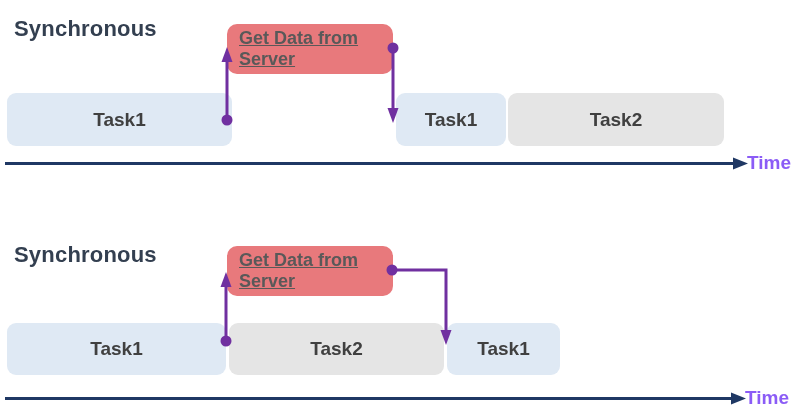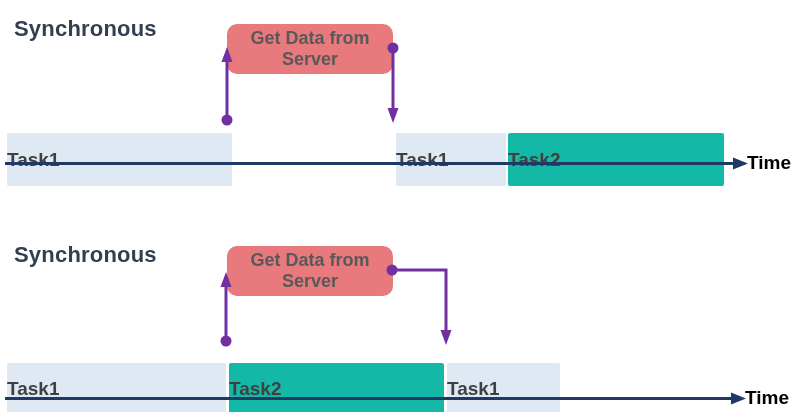--- a/index.html
+++ b/index.html
@@ -26,56 +26,57 @@
   .server-box {
     position: absolute;
     left: 227px;
     width: 166px;
     height: 50px;
     background: #E8797C;
     border-radius: 10px;
     display: flex;
     align-items: center;
     justify-content: center;
-    text-align: center;
+    text-align: left;
     color: #595959;
     font-weight: 700;
     font-size: 18px;
     line-height: 1.18;
     padding: 0 12px;
     box-sizing: border-box;
+    text-decoration: underline;
   }
   .bar {
     position: absolute;
     height: 53px;
-    border-radius: 2px;
+    border-radius: 9px;
     display: flex;
     align-items: center;
+    justify-content: center;
     font-weight: 700;
     font-size: 19px;
     color: #404040;
     box-sizing: border-box;
-    margin-top: 40px;
   }
   .task1 { background: #DFE9F4; }
-  .task2 { background: #14b8a6; }
+  .task2 { background: #e5e5e5; }
   .blocking {
     position: absolute;
     left: 230px;
     top: 106px;
     width: 166px;
     text-align: center;
     color: #E42313;
     font-weight: 700;
     font-style: italic;
     font-size: 22px;
   }
   .time-label {
     position: absolute;
-    color: #000000;
+    color: #8b5cf6;
     font-weight: 600;
     font-size: 19px;
     white-space: nowrap;
   }
   .overlay {
     position: absolute;
     left: 0;
     top: 0;
     pointer-events: none;
   }

